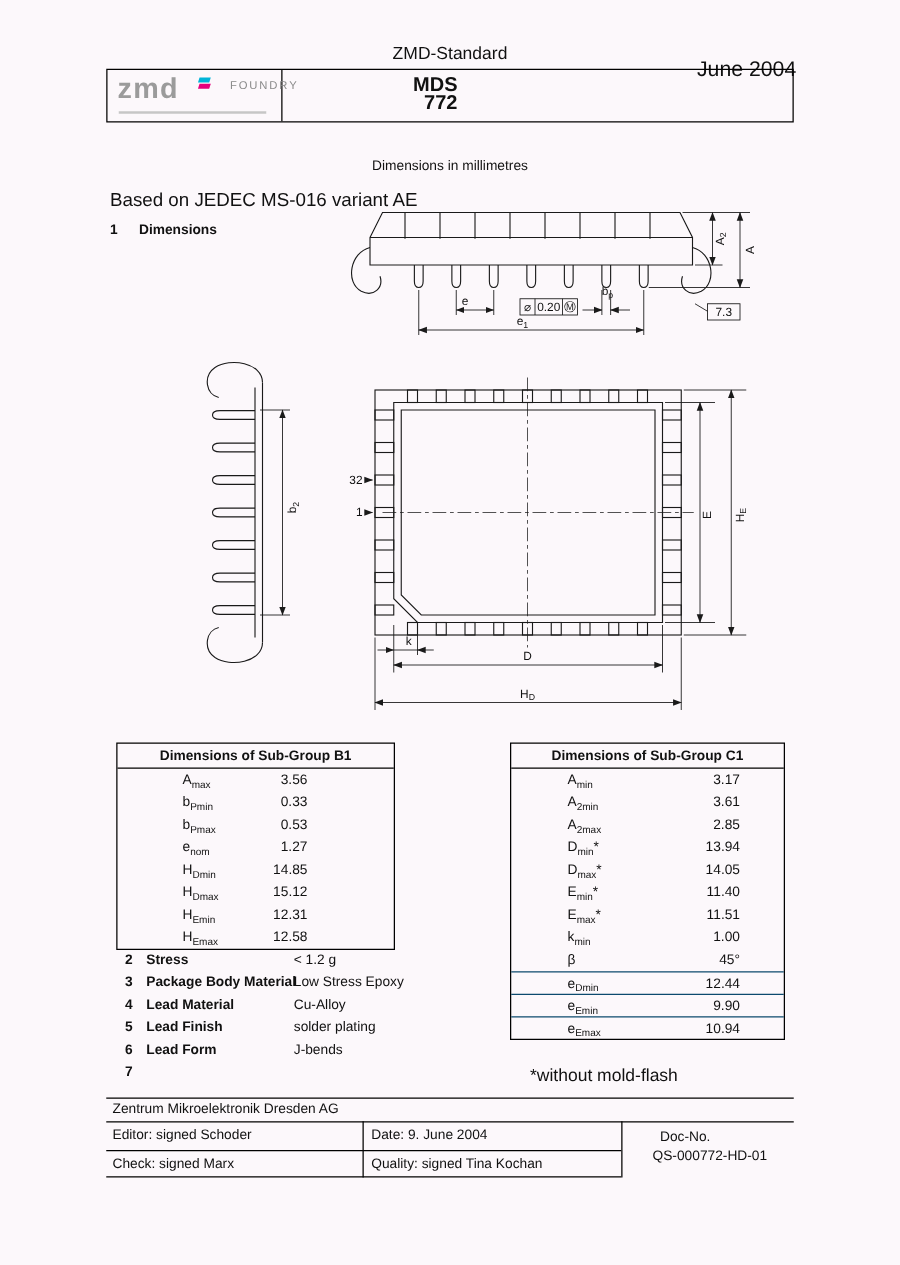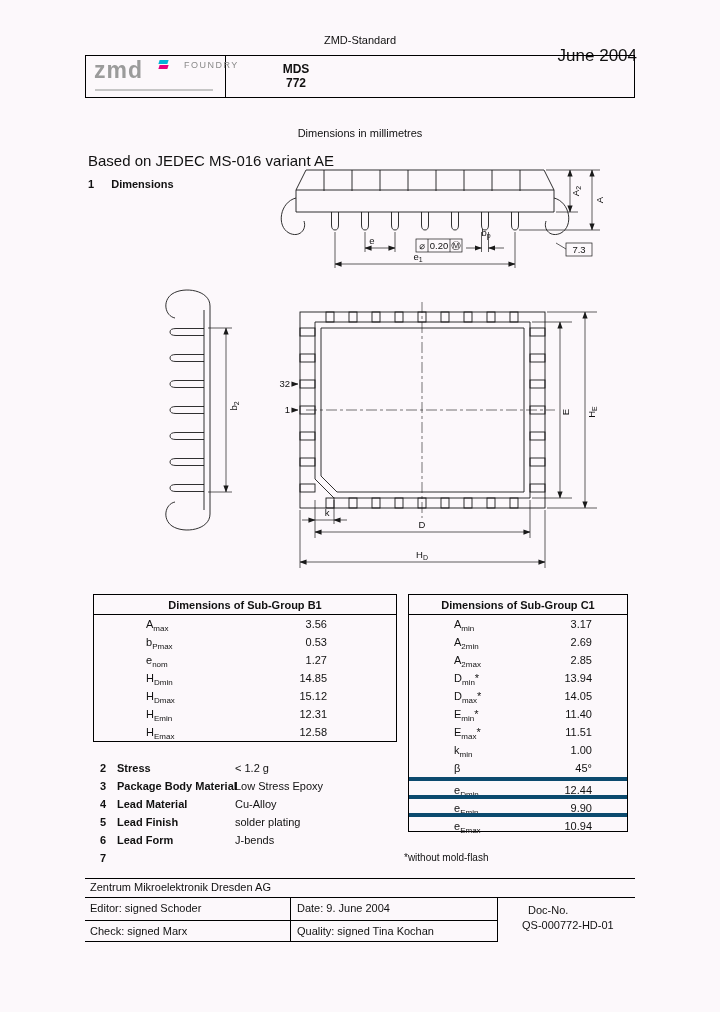--- a/index.html
+++ b/index.html
@@ -1,55 +1,55 @@
 <!DOCTYPE html>
 <html><head>
 <meta charset="utf-8">
 <style>
   *{margin:0;padding:0;box-sizing:border-box}
   html,body{width:720px;height:1012px}
   body{position:relative;background:#fcf8fb;font-family:"Liberation Sans",sans-serif;color:#111;overflow:hidden}
   .abs{position:absolute}
   
-  .top-center{top:34px;left:0;width:720px;text-align:center;font-size:11px}
+  .top-center{top:34px;left:0;width:720px;text-align:center;font-size:14px}
   .top-right{top:46px;right:83px;font-size:17px}
   .header-box{left:85px;top:55px;width:550px;height:43px;border:1px solid #000;display:flex;background:transparent}
   .logo-cell{width:140px;border-right:1px solid #000;position:relative;padding:4px 8px 0 8px}
   .title-cell{flex:1;border-right:1px solid #000;display:flex;align-items:center;justify-content:center;font-weight:bold;font-size:13px}
-  .mds-cell{width:140px;text-align:center;font-weight:bold;font-size:12px;padding-top:6px;line-height:14px}
-  .logo-row{display:flex;align-items:flex-start;gap:16px}
+  .mds-cell{width:140px;text-align:right;font-weight:bold;font-size:16px;padding-top:6px;line-height:14px}
+  .logo-row{display:flex;align-items:center;gap:16px}
   .logo-zmd{font-size:23px;line-height:20px;font-weight:bold;color:#9b9b9b;letter-spacing:1px}
   .logo-mark{display:flex;flex-direction:column;gap:1px;margin-bottom:7px}
   .logo-mark span{display:block;width:9px;height:4px;transform:skewX(-18deg)}
   .mark-cyan{background:#00b4d8}
   .mark-magenta{background:#e5007d}
   .logo-foundry{font-size:9px;color:#8a8a8a;font-weight:normal;letter-spacing:1.5px;margin-bottom:5px}
   .logo-rule{position:absolute;left:9px;bottom:6px;width:118px;height:2px;background:#c6c6c6}
   
   .units-note{top:127px;left:0;width:720px;text-align:center;font-size:11px}
   .based-on{top:152px;left:88px;font-size:15px}
   .section-head{top:178px;left:88px;font-size:11px;font-weight:bold}
   .section-head .num{margin-right:14px}
   
   .tbl{position:absolute;border:1px solid #000;font-size:11px}
   .tbl-title{height:20px;line-height:20px;text-align:center;font-weight:bold;border-bottom:1px solid #000}
   .trow{position:relative;height:18px;line-height:18px}
-  .trow.sep{border-top:4px solid #0c4a6e}
+  .trow.sep{border-top:1px solid #0c4a6e}
   sub{font-size:8px}
-  .b1{left:93px;top:594px;width:304px}
+  .b1{left:93px;top:594px;width:223px}
   .b1 .p{position:absolute;left:52px}
   .b1 .v{position:absolute;right:69px}
   .c1{left:408px;top:594px;width:220px}
   .c1 .p{position:absolute;left:45px}
   .c1 .v{position:absolute;right:35px}
   .prop-row{position:absolute;left:0;width:720px;height:16px;font-size:11px}
   .prop-row .pnum{position:absolute;left:100px;font-weight:bold}
   .prop-row .plabel{position:absolute;left:117px;font-weight:bold}
   .prop-row .pvalue{position:absolute;left:235px}
-  .footnote{top:852px;left:404px;font-size:10px}
+  .footnote{top:852px;left:424px;font-size:14px}
   
   .hline{position:absolute;height:1px;background:#000}
   .vline{position:absolute;width:1px;background:#000}
   .f-text{position:absolute;font-size:11px}
   svg text{fill:#111;stroke:none;font-family:"Liberation Sans",sans-serif;font-size:9.5px}
 </style>
 </head>
 <body>
 
 <div class="abs top-center">ZMD-Standard</div>
@@ -230,20 +230,24 @@
   <text x="170" y="253" text-anchor="end">1</text>
 </svg>
 
 <div class="tbl b1">
   <div class="tbl-title">Dimensions of Sub-Group B1</div>
   <div class="trow">
       <span class="p"><span>A</span><sub>max</sub></span>
       <span class="v">3.56</span>
     </div>
   <div class="trow">
+      <span class="p"><span>b</span><sub>Pmin</sub></span>
+      <span class="v">0.33</span>
+    </div>
+  <div class="trow">
       <span class="p"><span>b</span><sub>Pmax</sub></span>
       <span class="v">0.53</span>
     </div>
   <div class="trow">
       <span class="p"><span>e</span><sub>nom</sub></span>
       <span class="v">1.27</span>
     </div>
   <div class="trow">
       <span class="p"><span>H</span><sub>Dmin</sub></span>
       <span class="v">14.85</span>
@@ -294,21 +298,21 @@
   </div>
 
 <div class="tbl c1">
   <div class="tbl-title">Dimensions of Sub-Group C1</div>
   <div class="trow">
       <span class="p"><span>A</span><sub>min</sub><span></span></span>
       <span class="v">3.17</span>
     </div>
   <div class="trow">
       <span class="p"><span>A</span><sub>2min</sub><span></span></span>
-      <span class="v">2.69</span>
+      <span class="v">3.61</span>
     </div>
   <div class="trow">
       <span class="p"><span>A</span><sub>2max</sub><span></span></span>
       <span class="v">2.85</span>
     </div>
   <div class="trow">
       <span class="p"><span>D</span><sub>min</sub><span>*</span></span>
       <span class="v">13.94</span>
     </div>
   <div class="trow">

